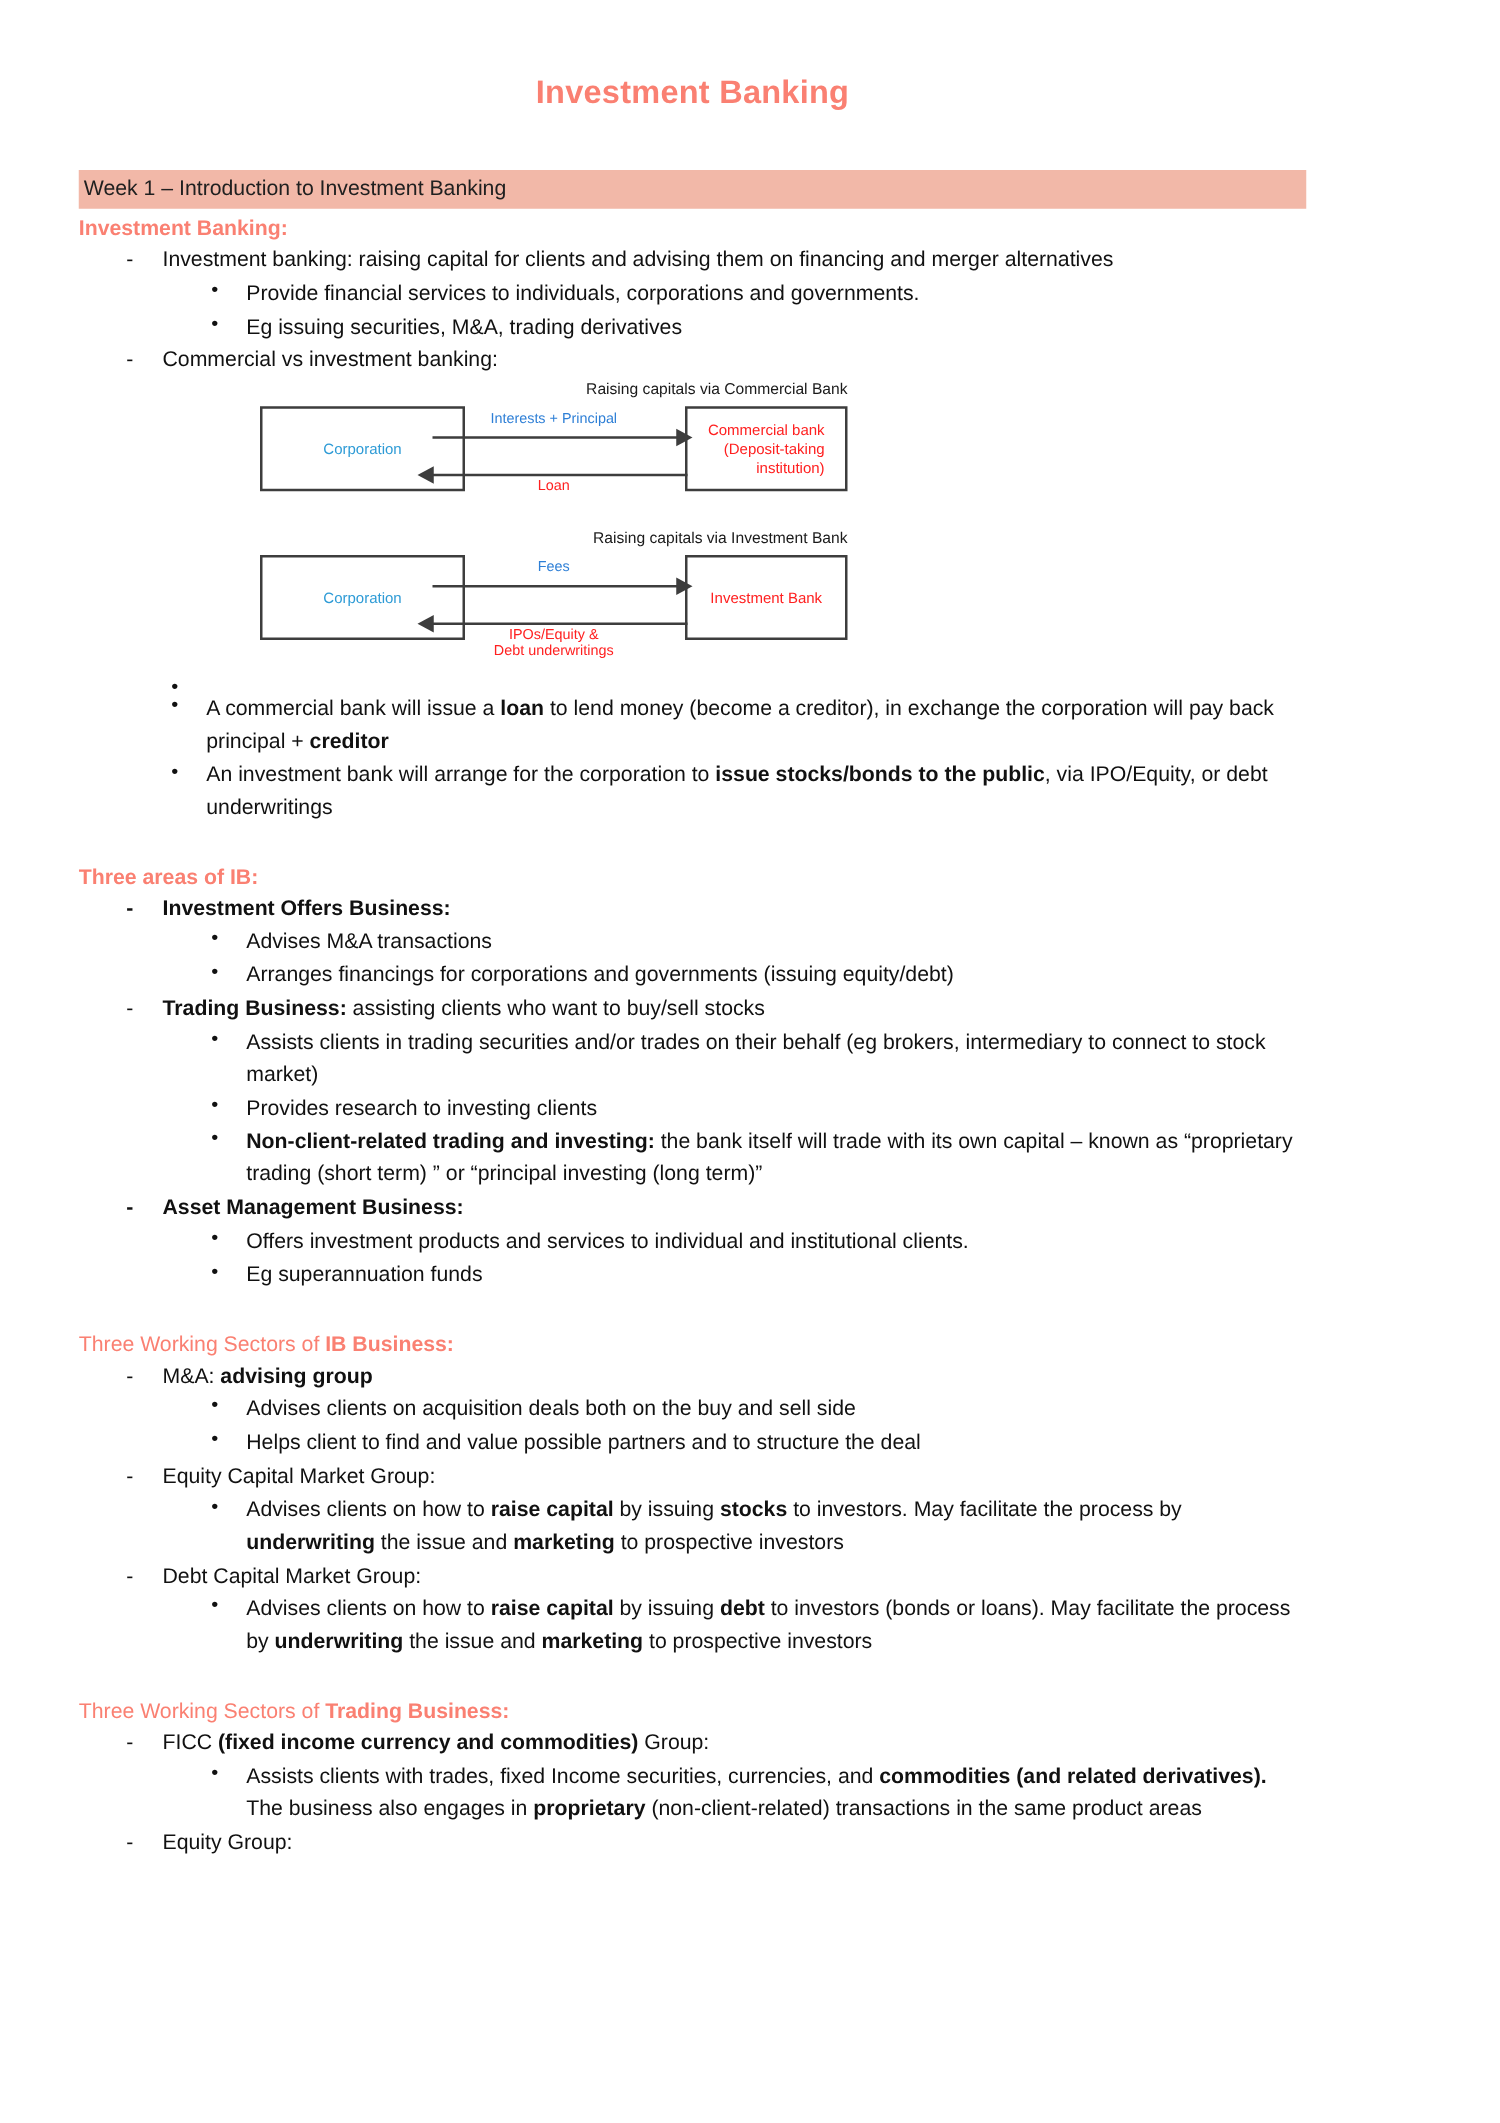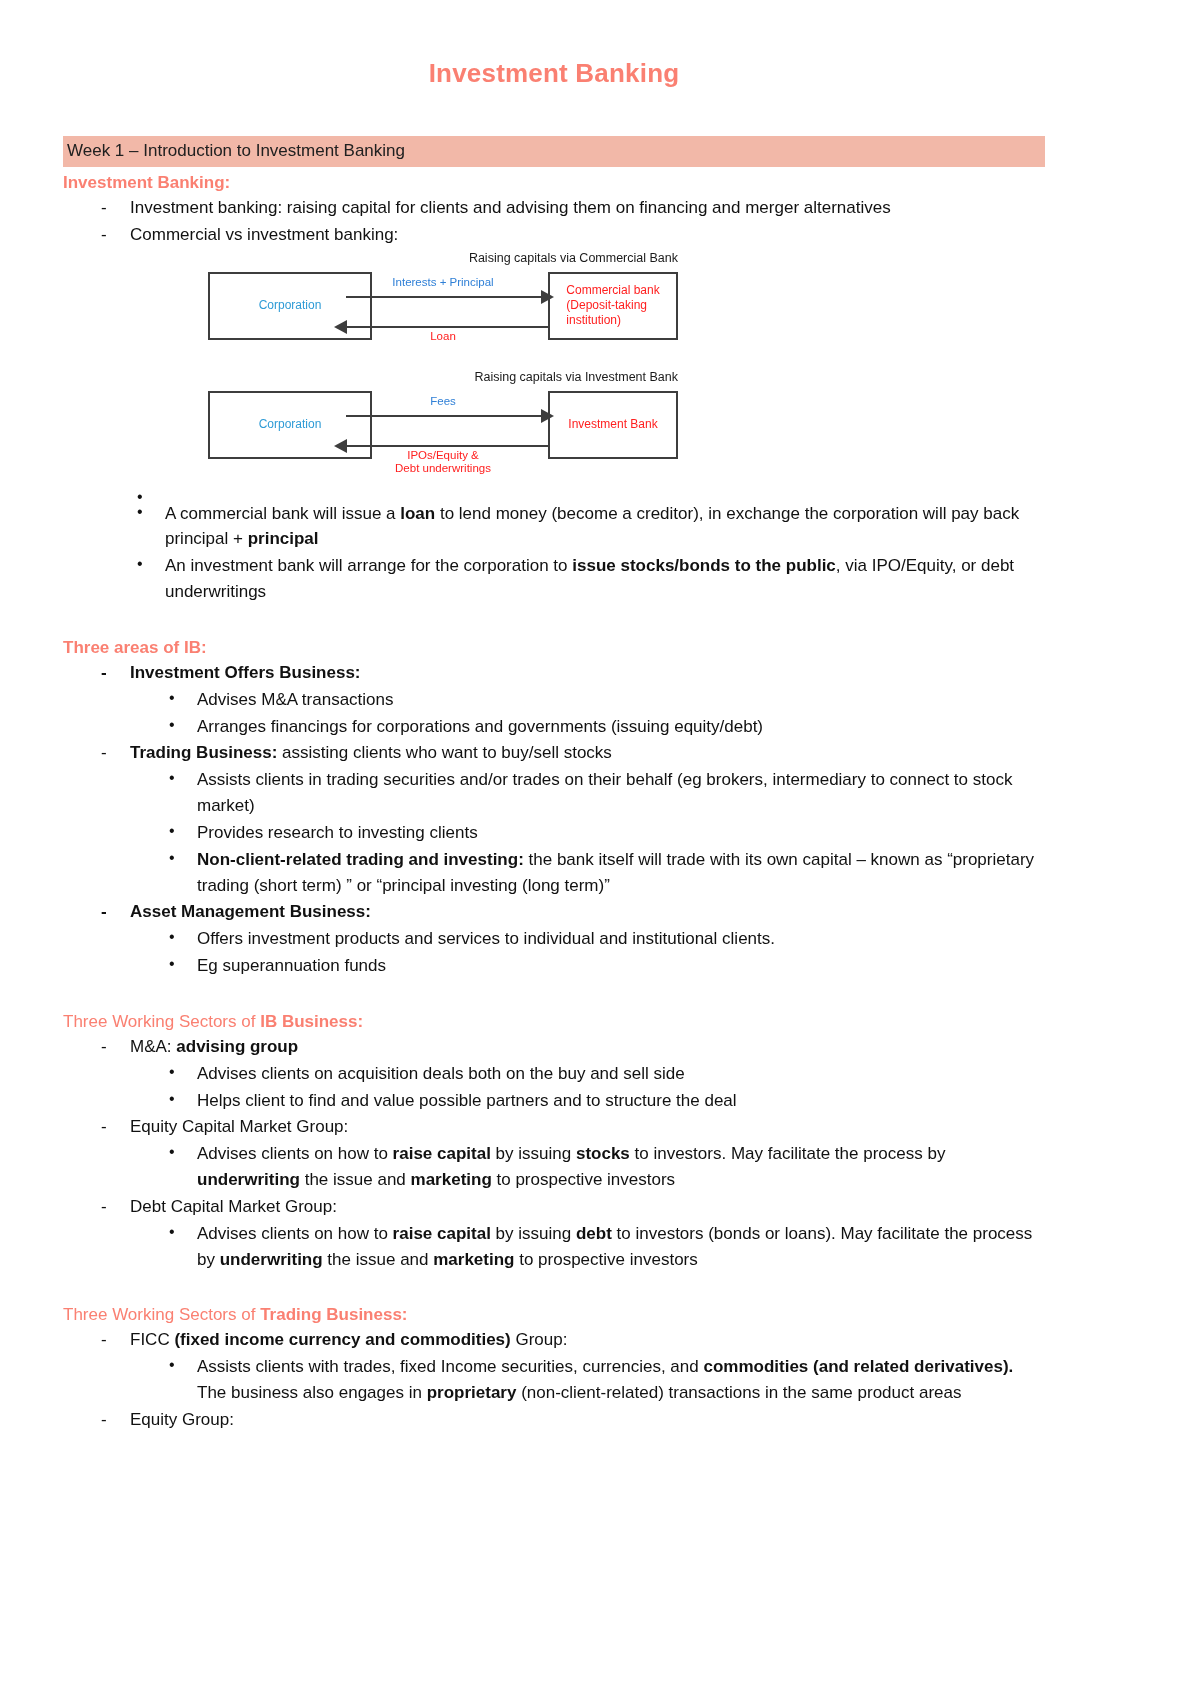--- a/index.html
+++ b/index.html
@@ -127,21 +127,21 @@
   }
   .dg-box {
     position: absolute;
     top: 0;
     border: 2px solid #3d3d3d;
     box-sizing: border-box;
     height: 68px;
     display: flex;
     align-items: center;
     justify-content: center;
-    text-align: left;
+    text-align: right;
     font-size: 12px;
     line-height: 1.25;
   }
   .dg-box.left {
     left: 0;
     width: 164px;
     color: #2E9BD6;
   }
   .dg-box.right {
     right: 0;
@@ -211,20 +211,24 @@
 
   <h1 class="doc-title">Investment Banking</h1>
 
   <div class="week-banner">Week 1 – Introduction to Investment Banking</div>
 
   <div class="section-heading">Investment Banking:</div>
 
   <ul class="lvl1">
     <li>
       <span>Investment banking: raising capital for clients and advising them on financing and merger alternatives</span>
+      <ul class="lvl2">
+        <li><span>Provide financial services to individuals, corporations and governments.</span></li>
+        <li><span>Eg issuing securities, M&amp;A, trading derivatives</span></li>
+      </ul>
     </li>
     <li>
       <span>Commercial vs investment banking:</span>
     </li>
   </ul>
 
   <div class="diagram-wrap">
     <div class="diagram">
       <div class="dg-title">Raising capitals via Commercial Bank</div>
       <div class="dg-row">
@@ -265,21 +269,21 @@
             </div>
       </div>
     </div>
   </div>
 
   <div style="height:26px"></div>
 
   <ul class="lvl2" style="padding-left:70px">
     <li style="height:14px"></li>
     <li>
-      <span>A commercial bank will issue a </span><b>loan</b><span> to lend money (become a creditor), in exchange the corporation will pay back principal + </span><b>principal</b>
+      <span>A commercial bank will issue a </span><b>loan</b><span> to lend money (become a creditor), in exchange the corporation will pay back principal + </span><b>creditor</b>
     </li>
     <li>
       <span>An investment bank will arrange for the corporation to </span><b>issue stocks/bonds to the public</b><span>, via IPO/Equity, or debt underwritings</span>
     </li>
   </ul>
 
   <div class="spacer-lg"></div>
 
   <div class="section-heading">Three areas of IB:</div>
 

